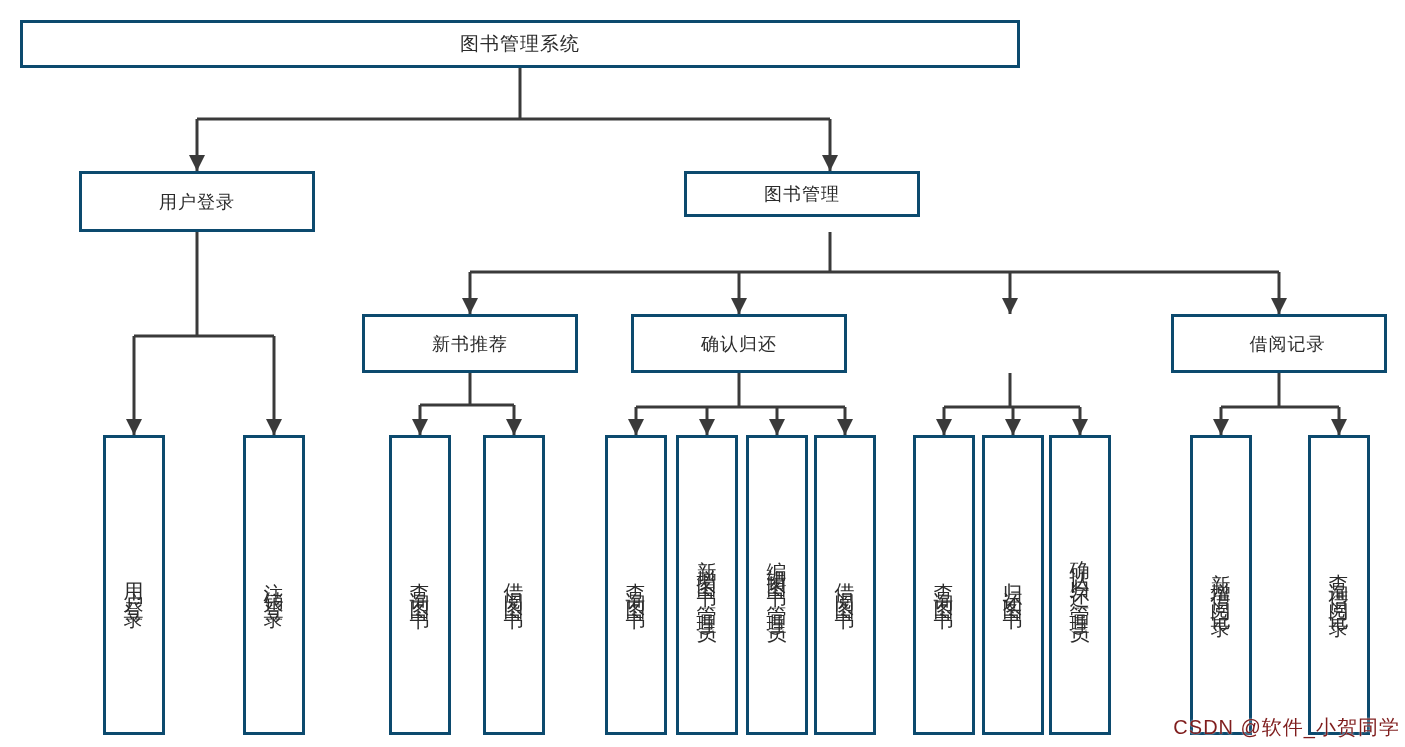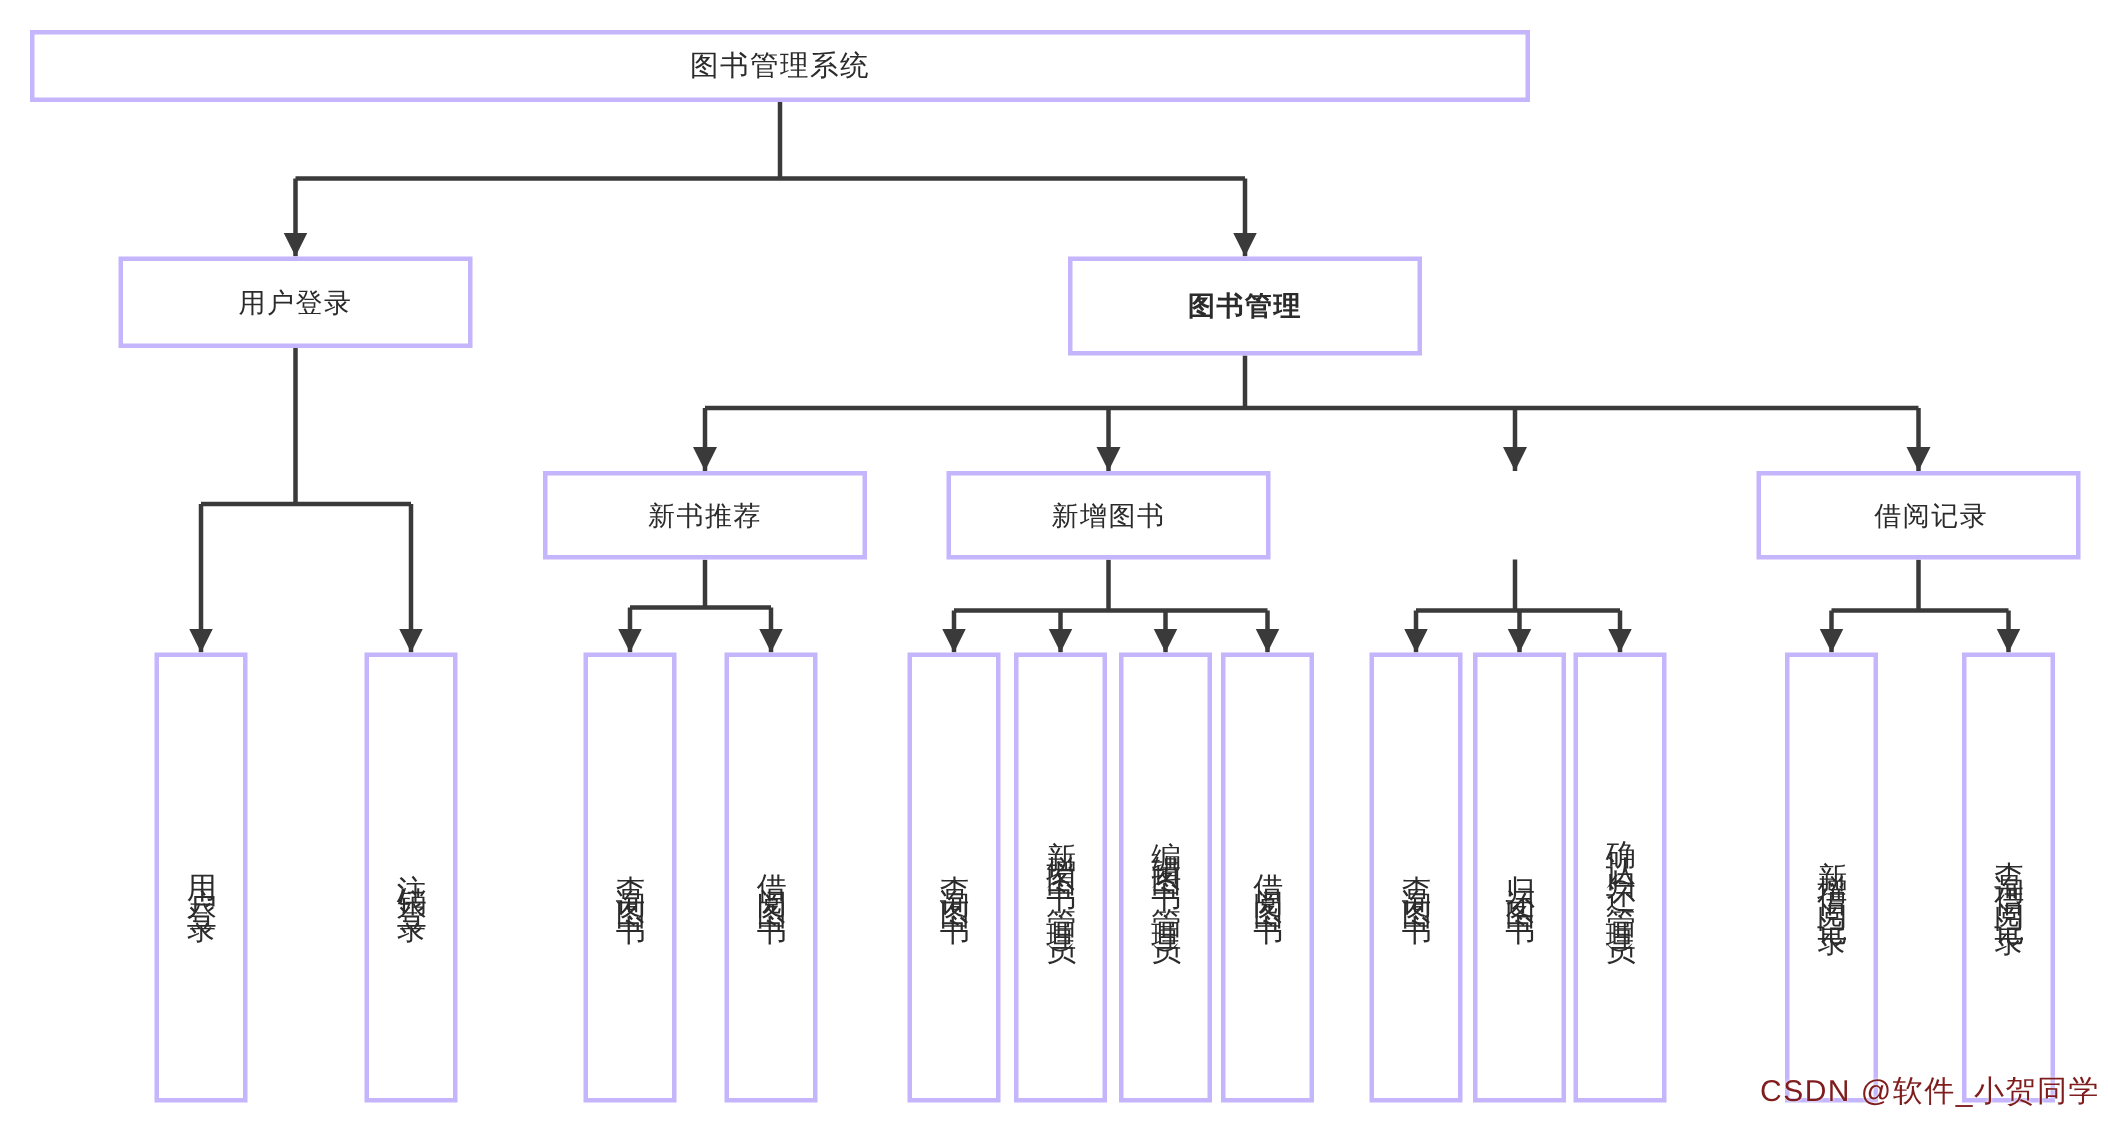--- a/index.html
+++ b/index.html
@@ -28,21 +28,21 @@
     pointer-events: none;
   }
   .wires polyline, .wires line {
     fill: none;
     stroke: #3a3a3a;
     stroke-width: 3;
   }
   .box {
     position: absolute;
     box-sizing: border-box;
-    border: 3px solid #c4b5fd;
+    border: 3px solid #0c4a6e;
     background: #ffffff;
     display: flex;
     align-items: center;
     justify-content: center;
     text-align: center;
   }
   .box.root { font-size: 19px; letter-spacing: 1px; }
   .box.lvl  { font-size: 18px; letter-spacing: 1px; }
   .box.leaf { font-size: 20px; }
   .vtext {
@@ -117,29 +117,29 @@
     <line x1="1339" y1="407" x2="1339" y2="435" marker-end="url(#arrow)"></line>
   </svg>
 
   <div class="box root" style="left:20px; top:20px; width:1000px; height:48px;">
     <span>图书管理系统</span>
   </div>
 
   <div class="box lvl" style="left:79px; top:171px; width:236px; height:61px;">
     <span>用户登录</span>
   </div>
-  <div class="box lvl" style="left:712px; top:171px; width:236px; height:66px;font-weight:bold;">
+  <div class="box lvl" style="left:684px; top:171px; width:236px; height:46px;">
     <span>图书管理</span>
   </div>
 
   <div class="box lvl" style="left:362px; top:314px; width:216px; height:59px;">
     <span>新书推荐</span>
   </div>
   <div class="box lvl" style="left:631px; top:314px; width:216px; height:59px;">
-    <span>新增图书</span>
+    <span>确认归还</span>
   </div>
   <div class="box lvl" style="left:1171px; top:314px; width:216px; height:59px;padding-left:17px;">
     <span>借阅记录</span>
   </div>
 
   <div class="box leaf" style="left:103px; top:435px; width:62px; height:300px;">
     <span class="vtext">用户登录</span>
   </div>
   <div class="box leaf" style="left:243px; top:435px; width:62px; height:300px;">
     <span class="vtext">注销登录</span>

